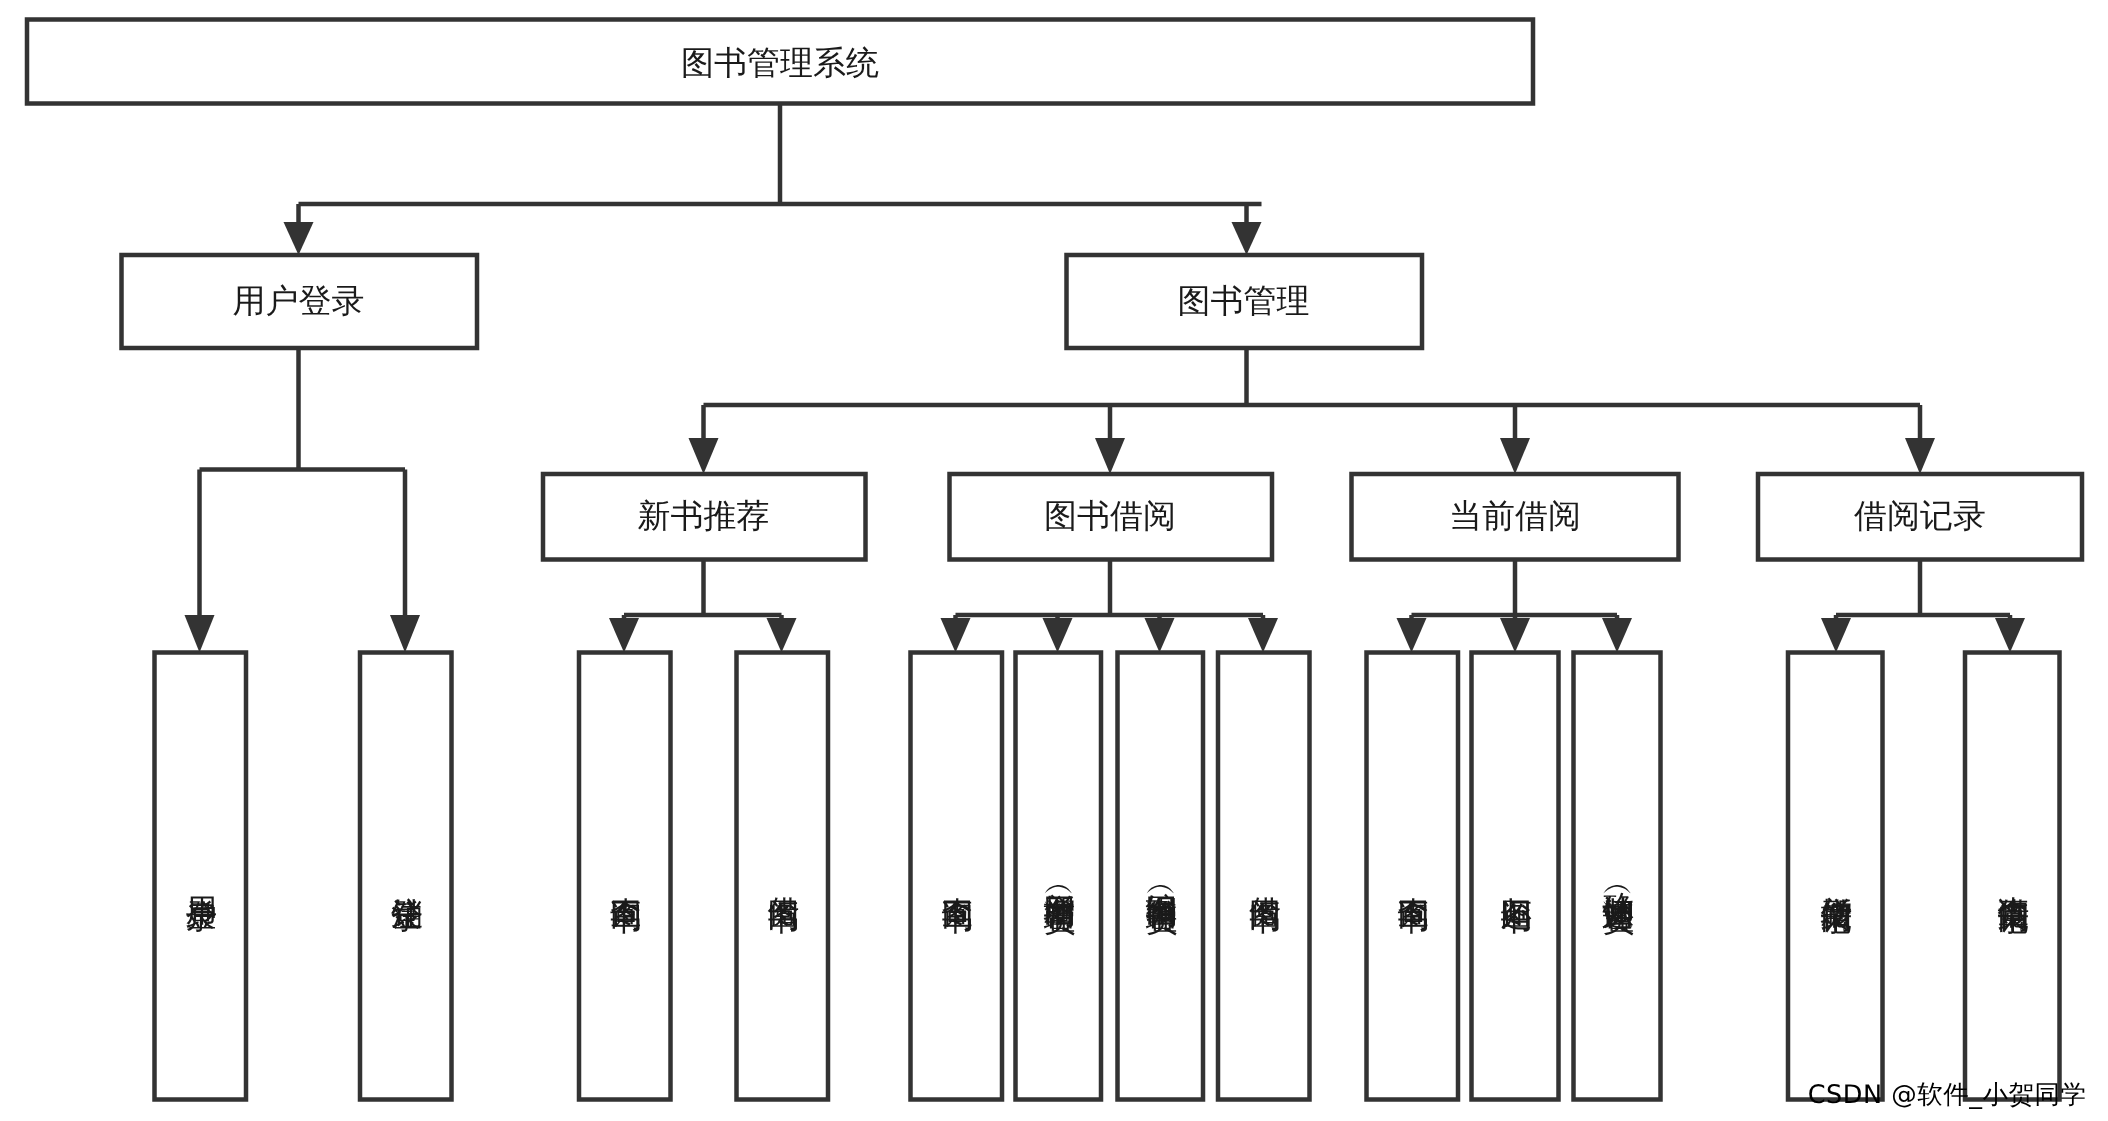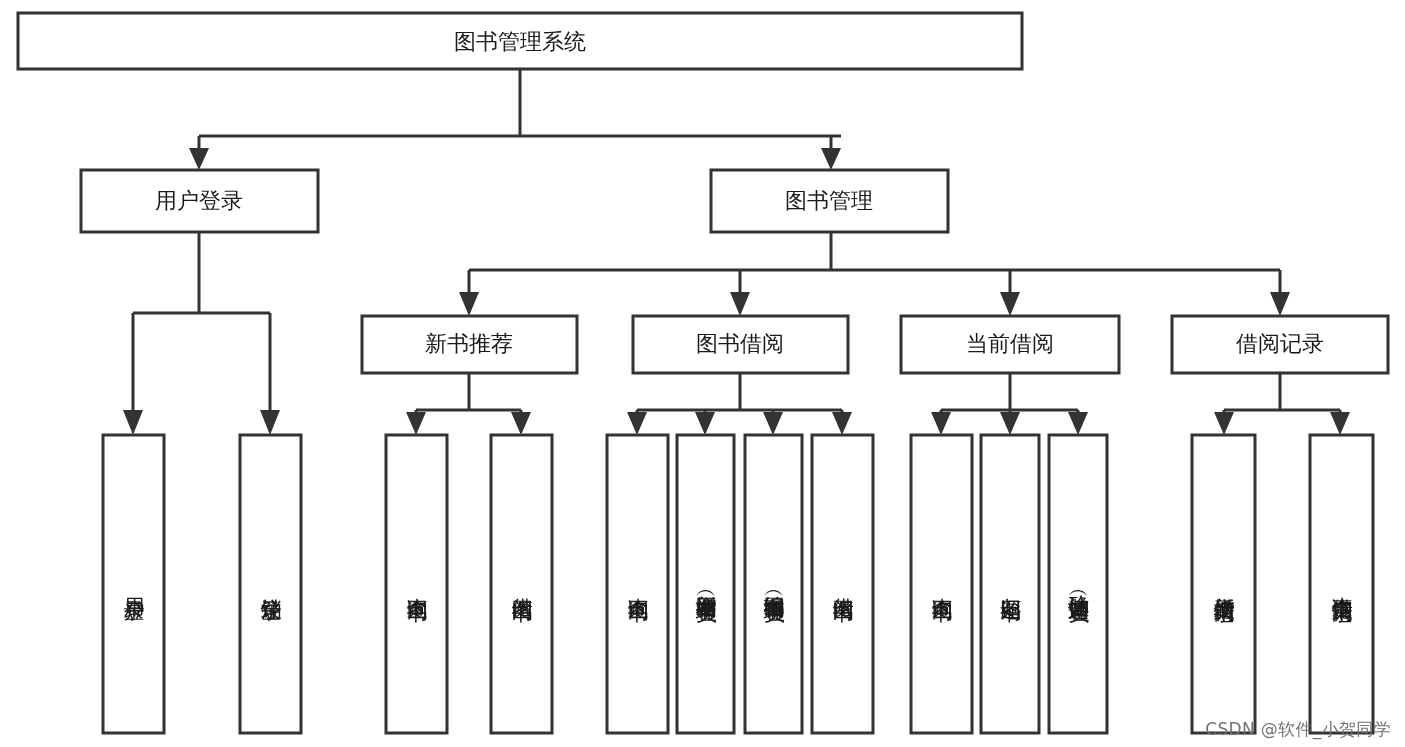--- a/index.html
+++ b/index.html
@@ -67,21 +67,21 @@
     letter-spacing: 0.06em;
     white-space: nowrap;
     text-align: center;
   }
   .watermark {
     position: absolute;
     right: 14px;
     bottom: 6px;
     font-family: "DejaVu Sans", "Liberation Sans", sans-serif;
     font-size: 17px;
-    color: #737373;
+    color: #000000;
     white-space: nowrap;
     letter-spacing: 0.02em;
   }
 </style>
 </head>
 <body>
 
 <div id="diagram-root">
 
   <svg class="flow-canvas" viewBox="0 0 1405 747" xmlns="http://www.w3.org/2000/svg">

